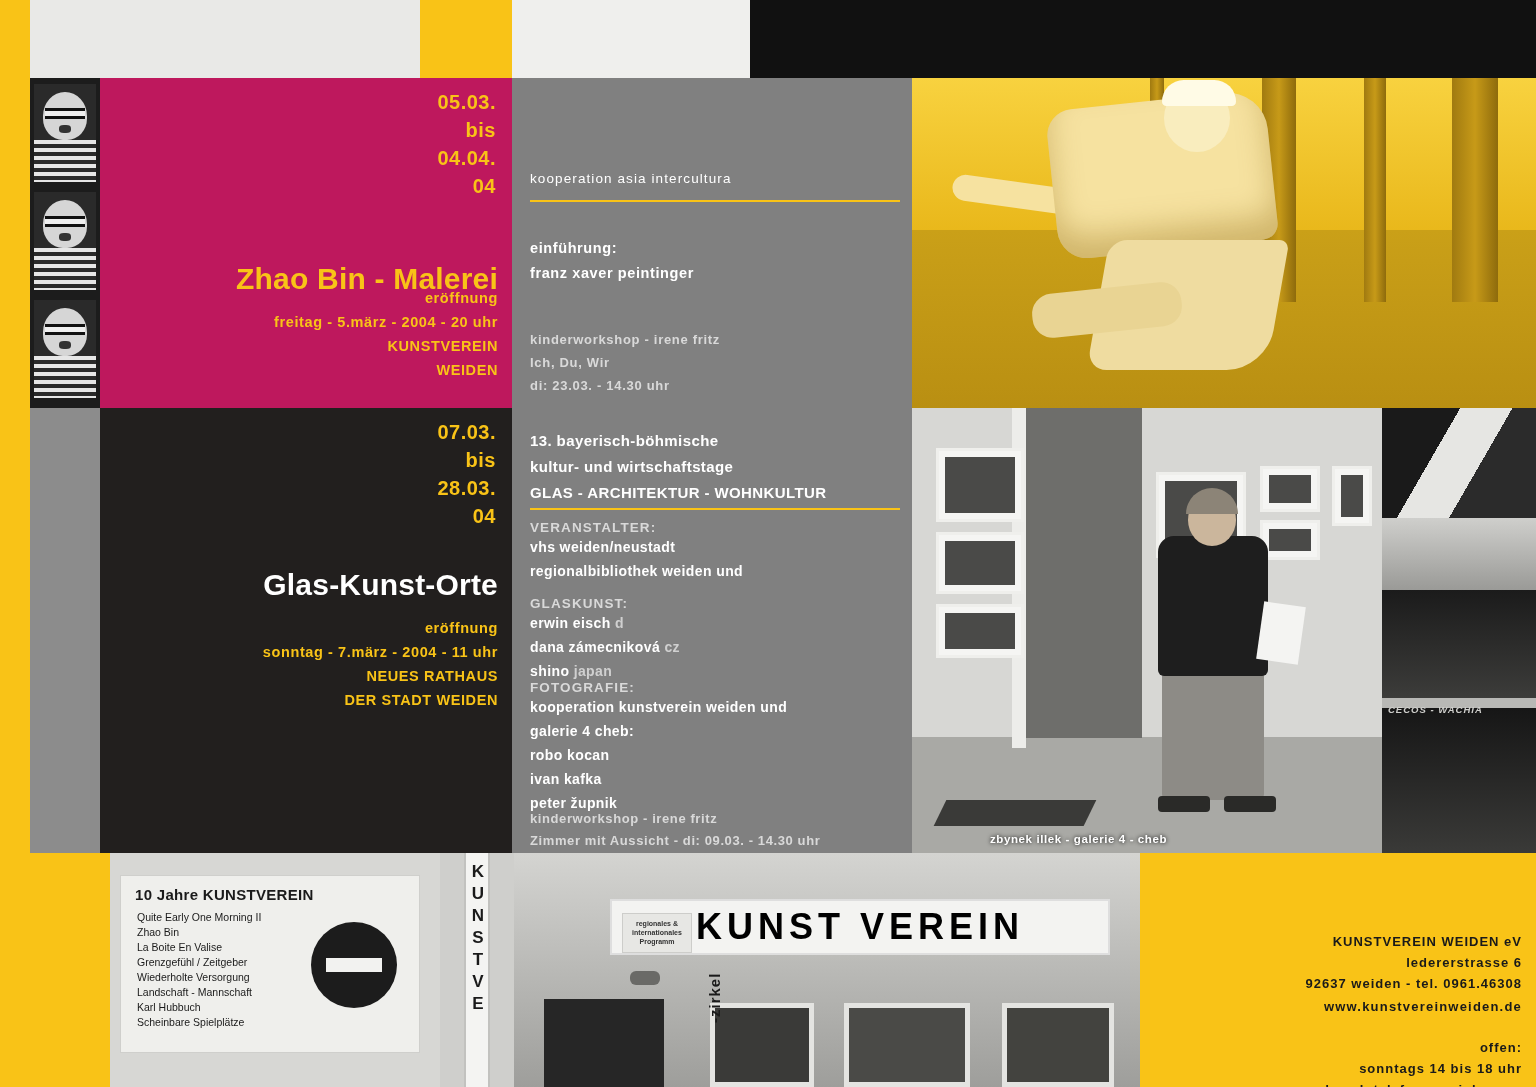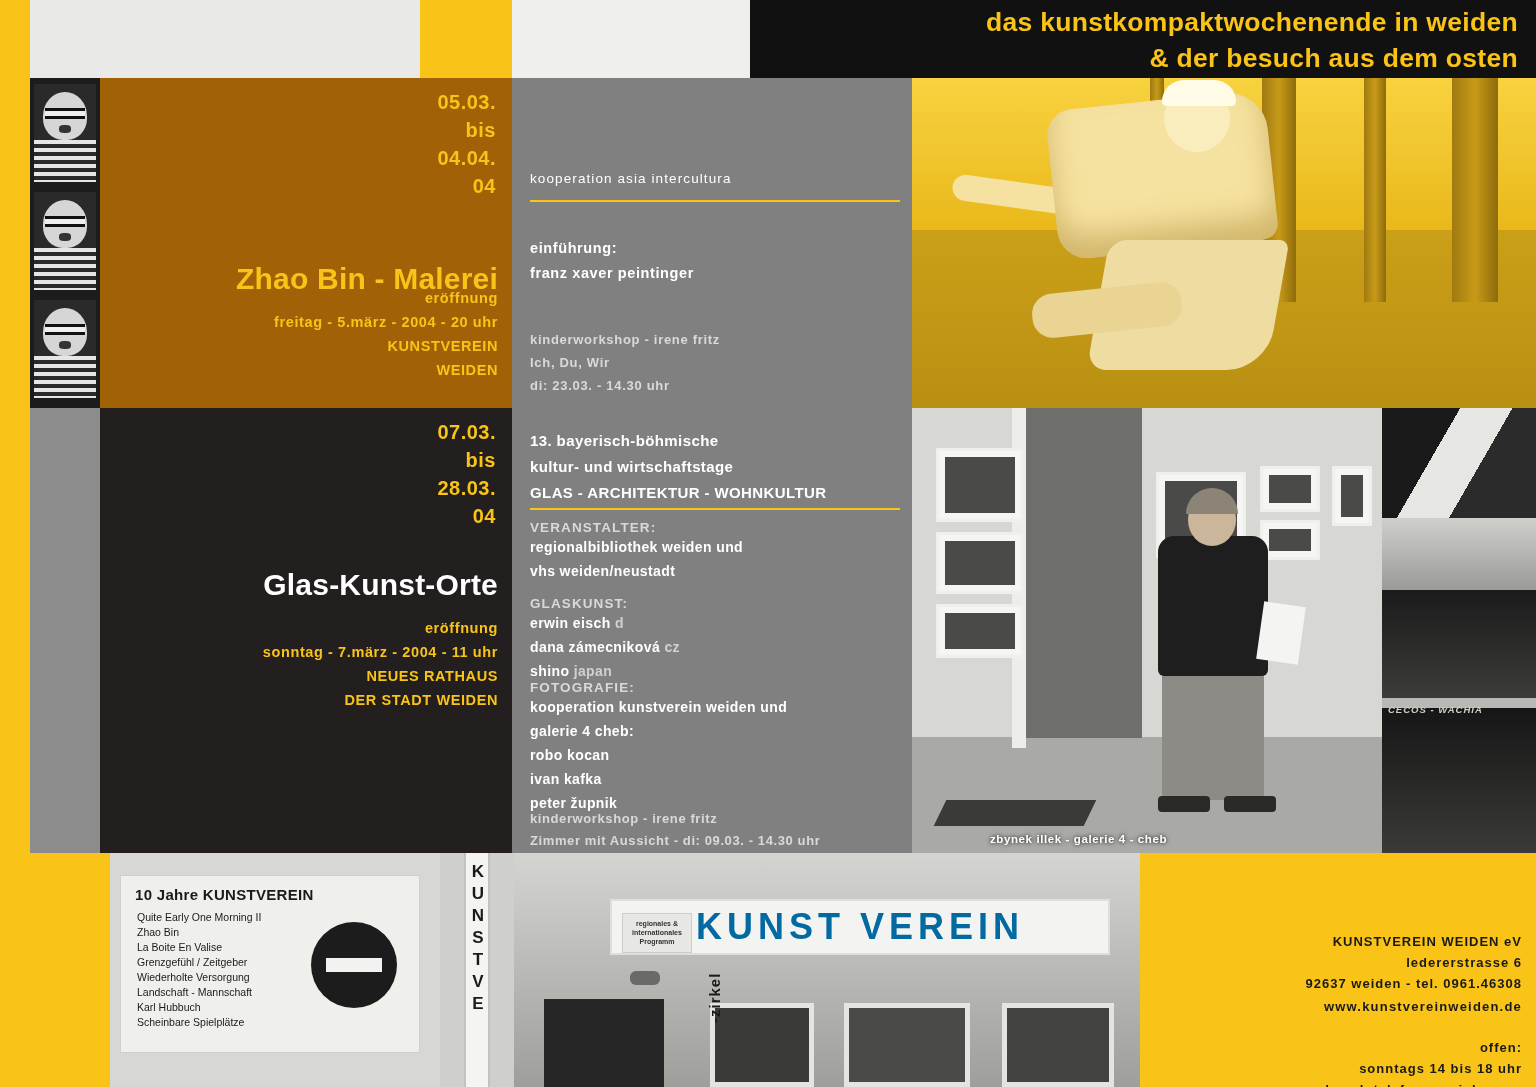--- a/index.html
+++ b/index.html
@@ -71,21 +71,21 @@
     background: #efefef;
   }
   .portrait .mouth {
     position: absolute; left: 50%; top: 41px; width: 12px; height: 8px;
     margin-left: -6px; background: #333; border-radius: 40%;
   }
 
   
   #zhao-panel {
     left: 100px; top: 78px; width: 412px; height: 330px;
-    background: #a16207;
+    background: #be185d;
   }
   #zhao-dates {
     position: absolute; right: 16px; top: 10px; width: 200px;
     text-align: right; color: #f9c317; font-weight: bold;
     font-size: 20px; line-height: 28px; letter-spacing: 0.5px;
   }
   #zhao-title {
     position: absolute; right: 14px; top: 160px; width: 390px;
     text-align: right; color: #f9c317; font-weight: bold;
     font-size: 30px; letter-spacing: 0.2px; margin-top: 24px;
@@ -370,21 +370,21 @@
   }
   #facade-photo .wallface {
     position: absolute; inset: 0; background: linear-gradient(#d4d4d1,#9e9e9b);
   }
   #facade-photo .band-sign {
     position: absolute; left: 96px; top: 46px; width: 500px; height: 56px;
     background: #f3f3f1; border: 2px solid #dedede;
   }
   #facade-photo .sign-text {
     position: absolute; left: 96px; top: 50px; width: 500px;
-    text-align: center; color: #0369a1; font-weight: bold;
+    text-align: center; color: #000000; font-weight: bold;
     font-size: 36px; letter-spacing: 5px; line-height: 48px;
   }
   #facade-photo .small-sign {
     position: absolute; left: 108px; top: 60px; width: 70px; height: 40px;
     background: #e7e7e4; border: 1px solid #cdcdca;
     color: #333; font-size: 7px; line-height: 9px; padding: 5px 3px; text-align: center;
     font-weight: bold;
   }
   #facade-photo .door {
     position: absolute; left: 30px; top: 146px; width: 120px; height: 88px;
@@ -435,24 +435,20 @@
 </style>
 </head>
 <body>
 
 <div class="poster">
 
   <div class="abs" id="header-band"></div>
   <div class="abs" id="header-left-white"></div>
   <div class="abs" id="header-yellow-strip"></div>
   <div class="abs" id="header-white-mid"></div>
-  <div class="abs" id="header-title">
-    <span class="nl">das kunstkompaktwochenende in weiden</span>
-    <span class="nl">&amp; der besuch aus dem osten</span>
-  </div>
   <div class="abs" id="left-yellow-top"></div>
   <div class="abs" id="left-yellow-col"></div>
 
   <div class="abs" id="portrait-strip">
     <div class="portrait" style="top:6px;">
       <div class="stripes"></div>
         <div class="head"></div>
         <div class="glasses"></div>
         <div class="mouth"></div>
     </div>
@@ -532,22 +528,22 @@
     <div id="bb-head">
       <span class="nl">13. bayerisch-böhmische</span>
       <span class="nl">kultur- und wirtschaftstage</span>
       <span class="nl">GLAS - ARCHITEKTUR - WOHNKULTUR</span>
     </div>
     <div id="bb-rule"></div>
 
     <div id="bb-veranstalter">
       <div class="bb-sec-label">VERANSTALTER:</div>
       <div class="bb-sec-body">
+        <span class="nl">vhs weiden/neustadt</span>
         <span class="nl">regionalbibliothek weiden und</span>
-        <span class="nl">vhs weiden/neustadt</span>
       </div>
     </div>
 
     <div id="bb-glaskunst">
       <div class="bb-sec-label">GLASKUNST:</div>
       <div class="bb-sec-body">
         <span class="nl">
           <span>erwin eisch</span>
           <span class="lang">d</span>
         </span>

